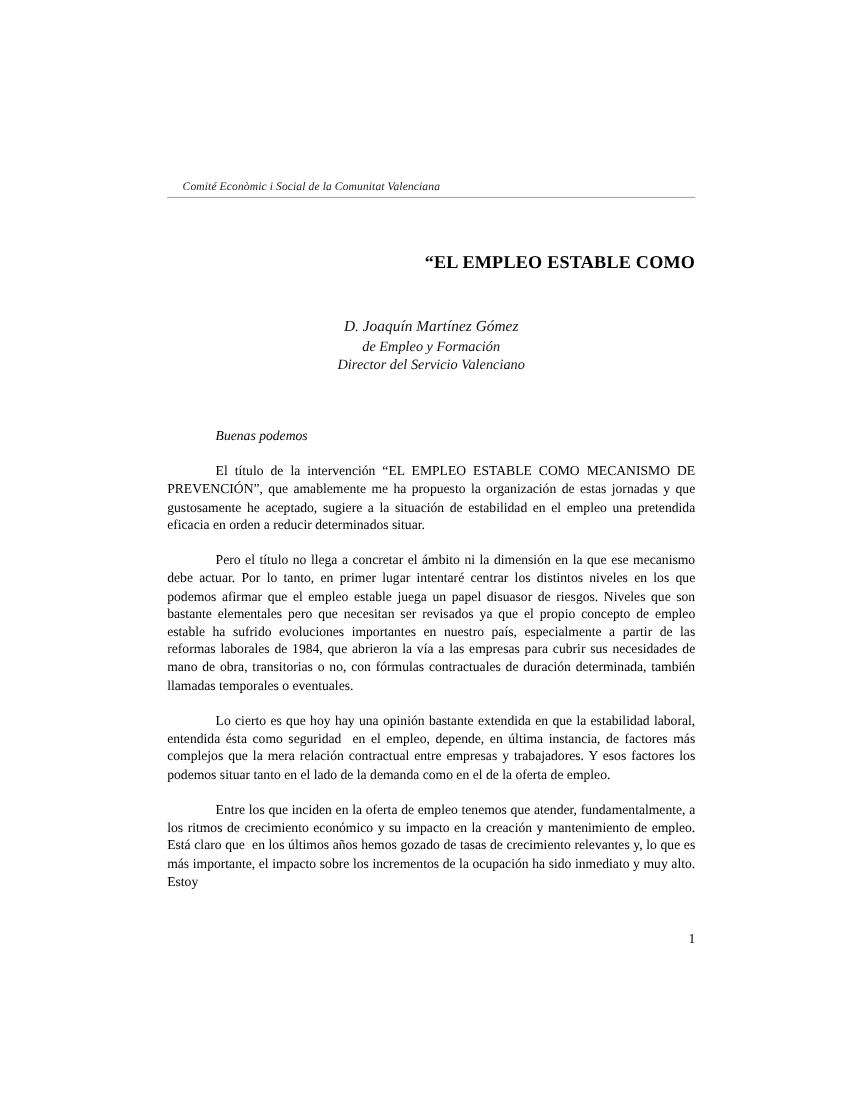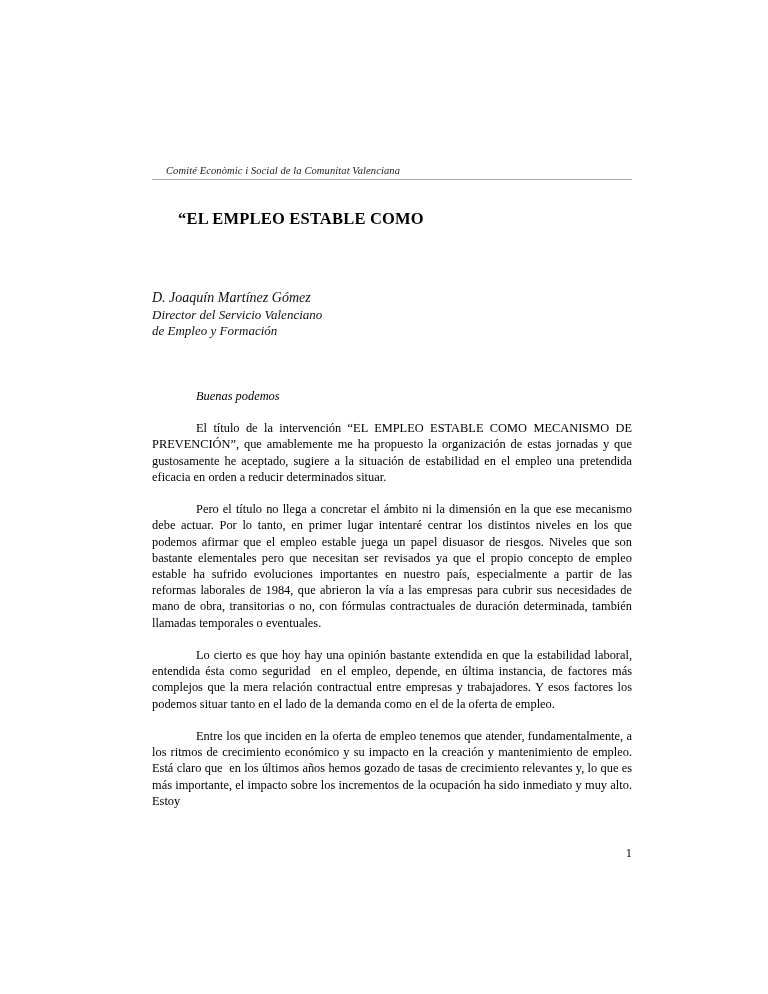--- a/index.html
+++ b/index.html
@@ -45,39 +45,39 @@
     margin-top: 2px;
     height: 0;
     border-top: 1.6px solid #a9a9a9;
     width: 100%;
   }
 
   
   .doc-title {
     position: absolute;
     left: 152px;
-    top: 196px;
+    top: 216px;
     width: 480px;
-    text-align: left;
+    text-align: right;
     font-weight: bold;
     font-size: 16.5px;
     line-height: 24px;
     letter-spacing: 0.2px;
     padding-left: 26px;
     box-sizing: border-box;
   }
   .doc-title .tline { display: block; white-space: pre; }
 
   
   .byline {
     position: absolute;
     left: 152px;
     top: 290px;
     width: 480px;
-    text-align: left;
+    text-align: center;
     font-style: italic;
     font-size: 13px;
     line-height: 16.5px;
     color: #111111;
   }
   .byline .bline { display: block; white-space: pre; }
   .byline .bline.name { font-size: 14px; }
 
   
   .body-block {
@@ -126,22 +126,22 @@
     <div class="header-text">Comité Econòmic i Social de la Comunitat Valenciana</div>
     <div class="header-rule"></div>
   </div>
 
   <h1 class="doc-title">
     <span class="tline">“EL EMPLEO ESTABLE COMO</span>
   </h1>
 
   <div class="byline">
     <span class="bline name">D. Joaquín Martínez Gómez</span>
+    <span class="bline">de Empleo y Formación</span>
     <span class="bline">Director del Servicio Valenciano</span>
-    <span class="bline">de Empleo y Formación</span>
   </div>
 
   <div class="body-block">
     <p class="greeting">Buenas podemos</p>
     <p class="para">El título de la intervención “EL EMPLEO ESTABLE COMO MECANISMO DE PREVENCIÓN”, que amablemente me ha propuesto la organización de estas jornadas y que gustosamente he aceptado, sugiere a la situación de estabilidad en el empleo una pretendida eficacia en orden a reducir determinados situar.</p>
     <p class="para">Pero el título no llega a concretar el ámbito ni la dimensión en la que ese mecanismo debe actuar. Por lo tanto, en primer lugar intentaré centrar los distintos niveles en los que podemos afirmar que el empleo estable juega un papel disuasor de riesgos. Niveles que son bastante elementales pero que necesitan ser revisados ya que el propio concepto de empleo estable ha sufrido evoluciones importantes en nuestro país, especialmente a partir de las reformas laborales de 1984, que abrieron la vía a las empresas para cubrir sus necesidades de mano de obra, transitorias o no, con fórmulas contractuales de duración determinada, también llamadas temporales o eventuales.</p>
     <p class="para">Lo cierto es que hoy hay una opinión bastante extendida en que la estabilidad laboral, entendida ésta como seguridad  en el empleo, depende, en última instancia, de factores más complejos que la mera relación contractual entre empresas y trabajadores. Y esos factores los podemos situar tanto en el lado de la demanda como en el de la oferta de empleo.</p>
     <p class="para">Entre los que inciden en la oferta de empleo tenemos que atender, fundamentalmente, a los ritmos de crecimiento económico y su impacto en la creación y mantenimiento de empleo. Está claro que  en los últimos años hemos gozado de tasas de crecimiento relevantes y, lo que es más importante, el impacto sobre los incrementos de la ocupación ha sido inmediato y muy alto. Estoy</p>
   </div>
 

